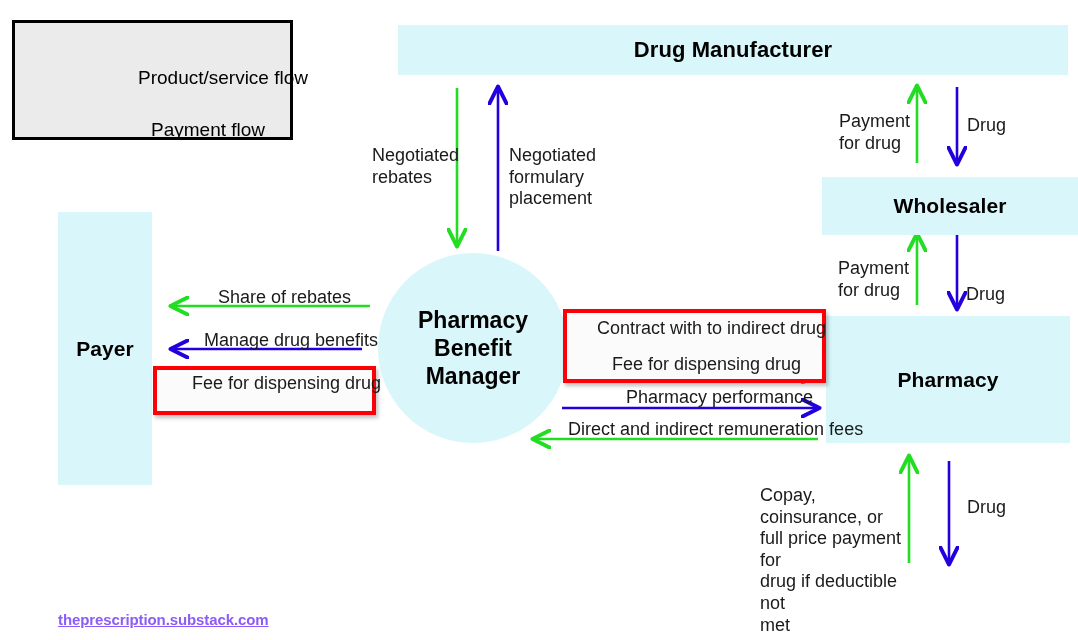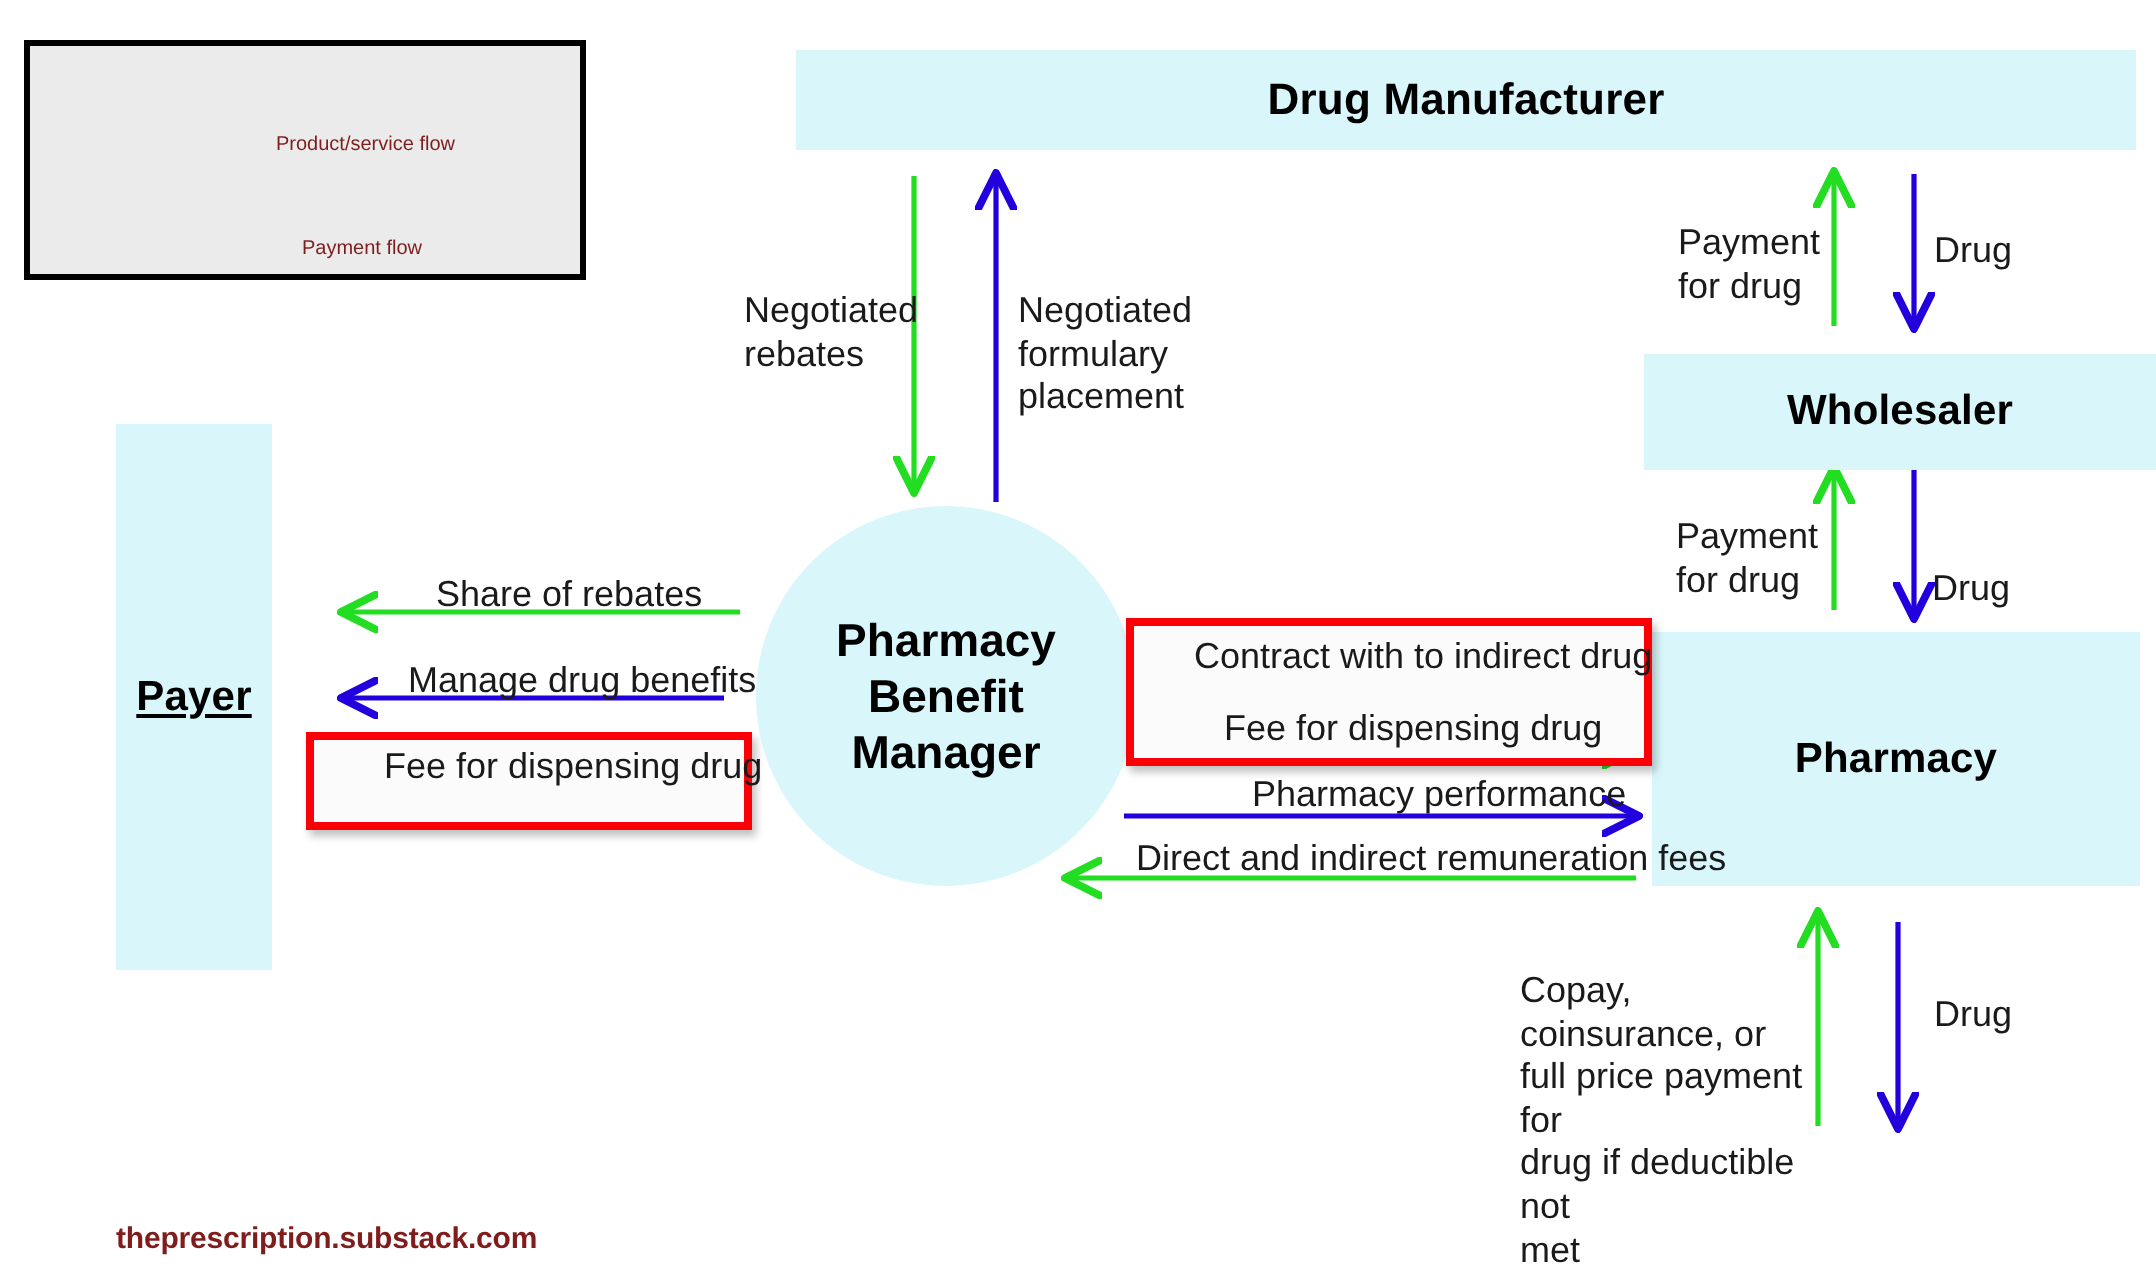--- a/index.html
+++ b/index.html
@@ -28,22 +28,22 @@
     background: #ebebeb;
     border: 3px solid #000000;
     box-sizing: border-box;
   }
   .legend-row {
     position: absolute;
     display: flex;
     align-items: center;
   }
   .legend-label {
-    font-size: 10px;
-    color: #7f1d1d;
+    font-size: 19px;
+    color: #000000;
     white-space: nowrap;
   }
 
   
   .entity {
     background: #d9f7fb;
     display: flex;
     align-items: center;
     justify-content: center;
     box-sizing: border-box;
@@ -86,23 +86,24 @@
     border: 4px solid #fb0007;
     background: #fbfbfb;
     box-sizing: border-box;
     box-shadow: 2px 3px 4px rgba(0,0,0,0.25);
   }
 
   
   .footer-text {
     font-size: 15px;
     font-weight: bold;
-    color: #7f1d1d;
+    color: #8b5cf6;
     letter-spacing: -0.1px;
     white-space: nowrap;
+    text-decoration: underline;
   }
 
   svg.arrow-layer {
     position: absolute;
     left: 0; top: 0;
     width: 1078px;
     height: 640px;
     pointer-events: none;
     overflow: visible;
   }
@@ -162,21 +163,21 @@
 
   <div class="abs entity" style="left:822px; top:177px; width:256px; height:58px;">
     <span class="entity-label">Wholesaler</span>
   </div>
 
   <div class="abs entity" style="left:826px; top:316px; width:244px; height:127px;">
     <span class="entity-label">Pharmacy</span>
   </div>
 
 
-  <div class="abs entity" style="left:58px; top:212px; width:78px; height:273px;text-decoration:underline;">
+  <div class="abs entity" style="left:58px; top:212px; width:94px; height:273px;">
     <span class="entity-label">Payer</span>
   </div>
 
   <div class="abs pbm-circle" style="left:378px; top:253px; width:190px; height:190px;">
     <span class="pbm-label" style="white-space:pre-line;">Pharmacy
 Benefit
 Manager</span>
   </div>
 
   <div class="abs highlight-box" style="left:153px; top:366px; width:223px; height:49px;"></div>

